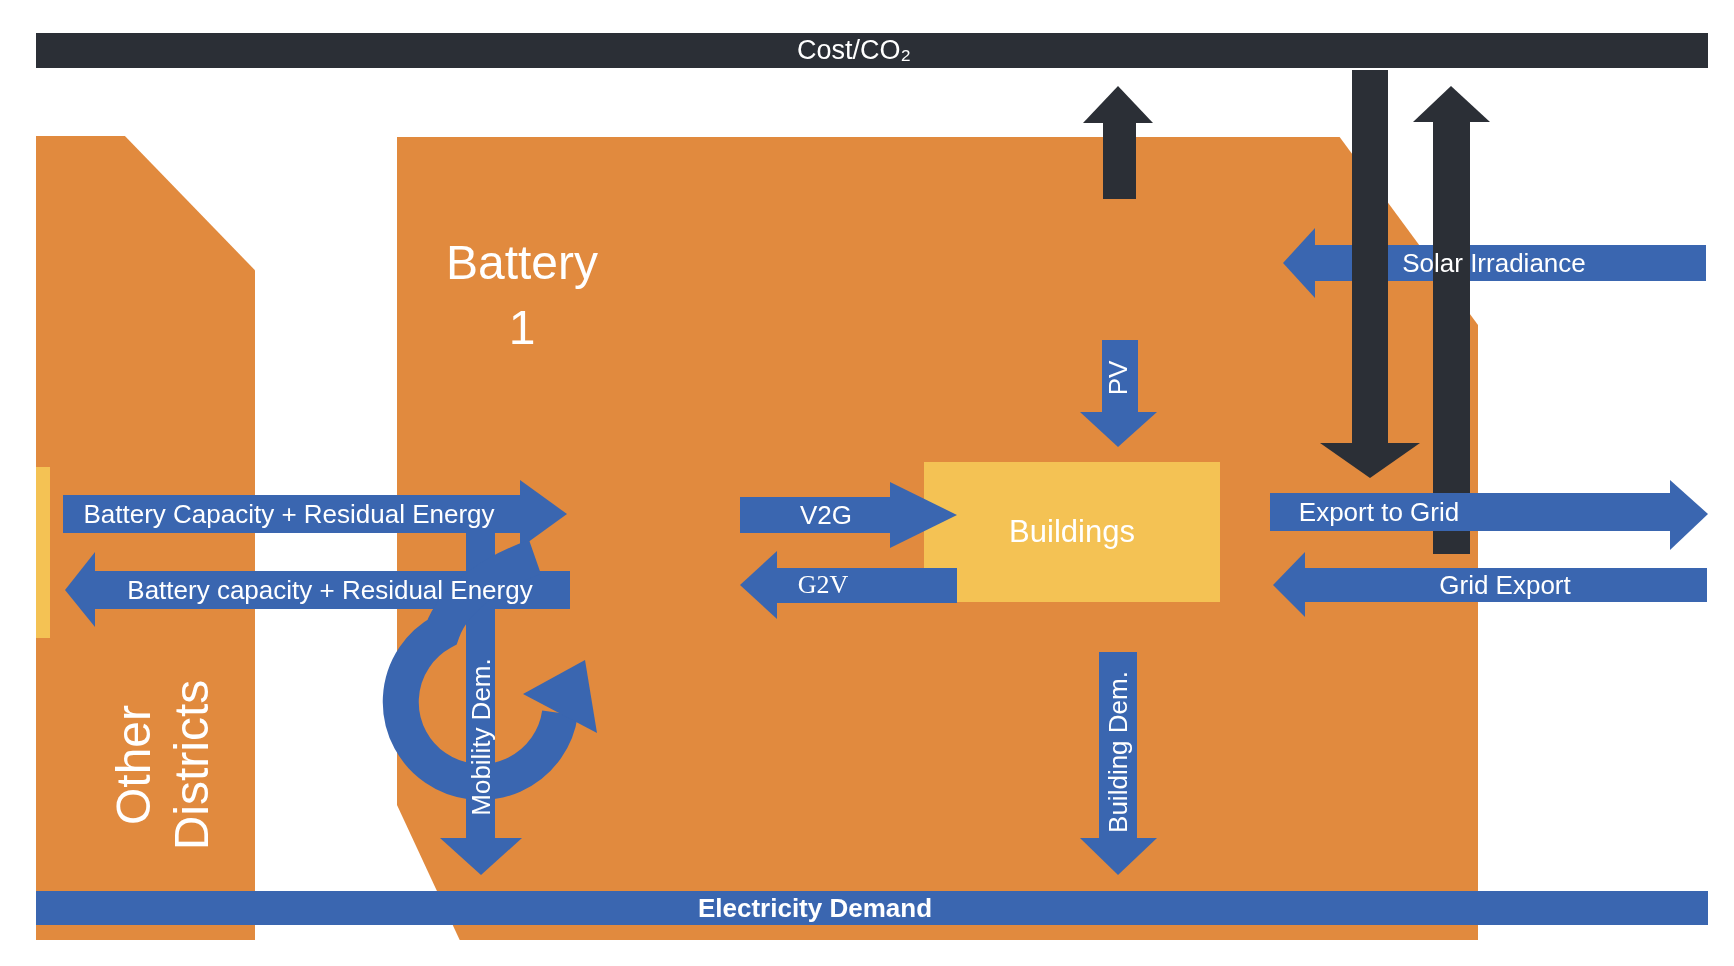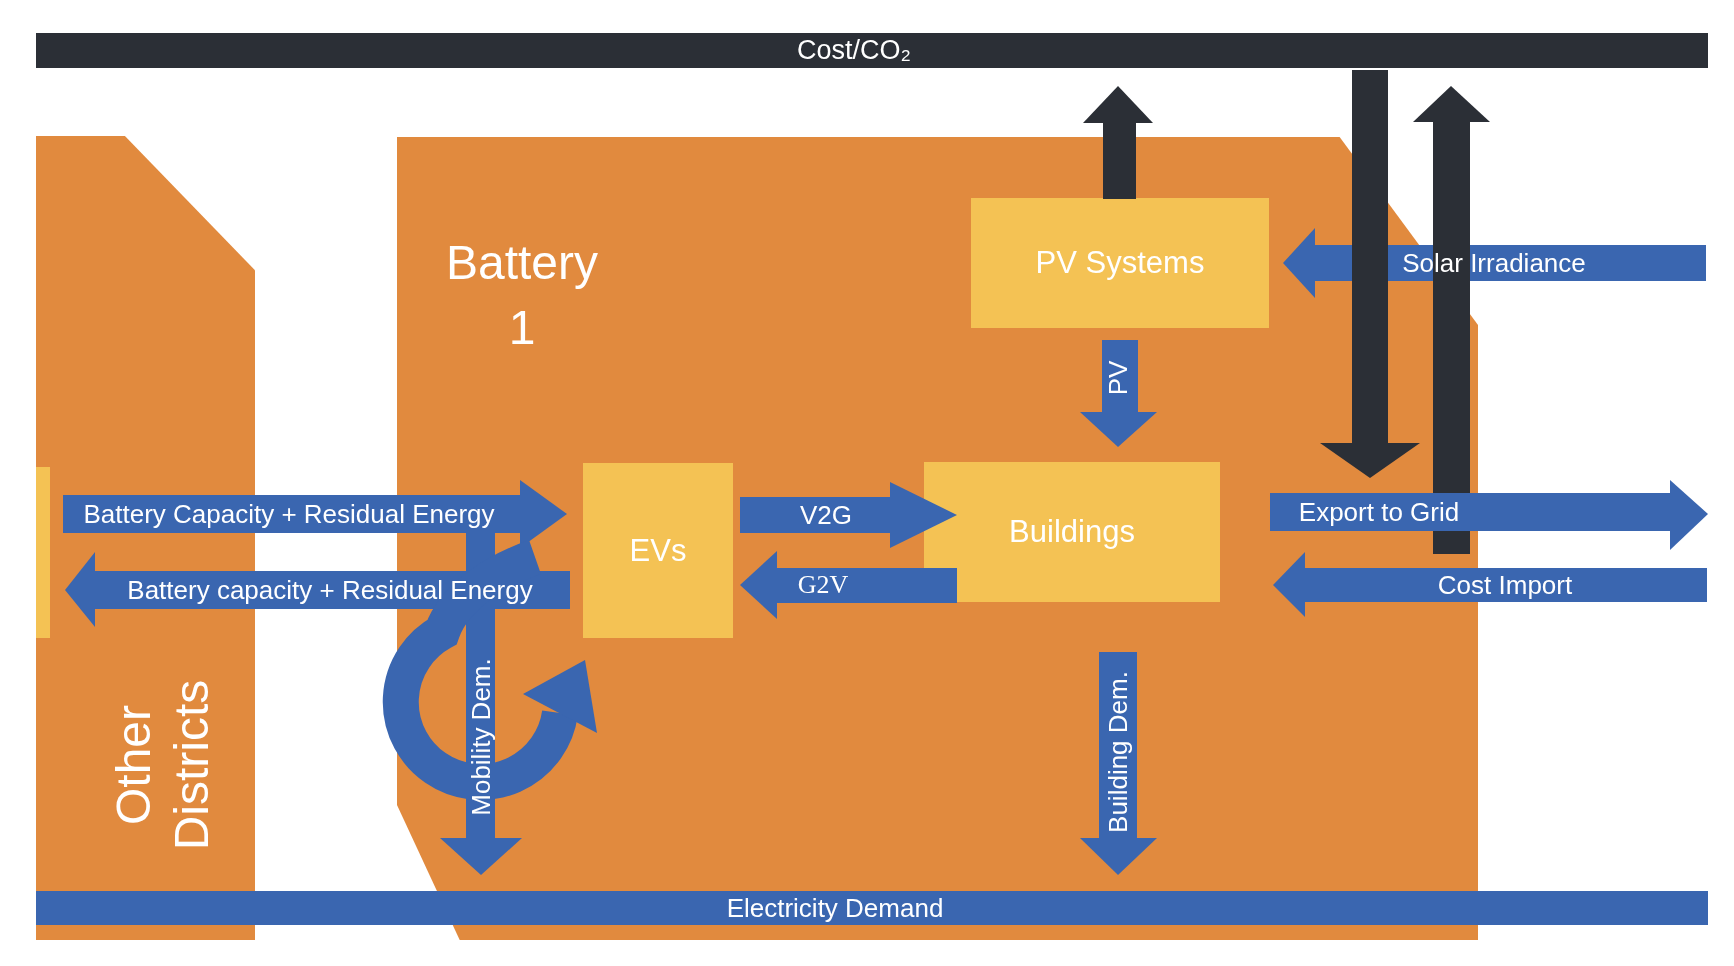--- a/index.html
+++ b/index.html
@@ -34,26 +34,20 @@
   <div class="abs orange" style="left:36px; top:136px; width:219px; height:804px;
               clip-path:polygon(0 0, 40.6% 0, 100% 16.7%, 100% 100%, 0 100%);"></div>
 
   <div class="abs orange" style="left:397px; top:137px; width:1081px; height:803px;
               clip-path:polygon(0 0, 87.2% 0, 100% 23.4%, 100% 100%, 5.8% 100%, 0 83.2%);"></div>
 
   <div class="abs yellow" style="left:36px; top:467px; width:14px; height:171px;"></div>
 
   <div class="abs darkbg" style="left:36px; top:33px; width:1672px; height:35px;"></div>
 
-  <div class="box yellow" style="left:971px; top:198px; width:298px; height:130px;">
-    <span>PV Systems</span>
-  </div>
-  <div class="box yellow" style="left:583px; top:463px; width:150px; height:175px;">
-    <span>EVs</span>
-  </div>
   <div class="box yellow" style="left:924px; top:462px; width:296px; height:140px;">
     <span>Buildings</span>
   </div>
 
   <svg class="flows" width="1734" height="966" viewBox="0 0 1734 966">
 
     <g class="blue-fill">
       <rect x="1315" y="245" width="391" height="36"></rect>
       <polygon points="1315,228 1315,298 1283,263"></polygon>
     </g>
@@ -138,21 +132,21 @@
   <div class="lbl" style="left:826px; top:515px;">V2G</div>
 
   <div class="lbl" style="left:823px; top:585px;font-family:Liberation Serif, serif;">G2V</div>
 
   <div class="lbl rot" style="left:1118px; top:378px;">PV</div>
 
   <div class="lbl" style="left:1494px; top:263px;text-align:center;">Solar Irradiance</div>
 
   <div class="lbl" style="left:1364px; top:512px;margin-left:15px;">Export to Grid</div>
 
-  <div class="lbl" style="left:1505px; top:585px;">Cost Import</div>
+  <div class="lbl" style="left:1505px; top:585px;">Grid Export</div>
 
   <div class="lbl rot" style="left:481px; top:737px;">Mobility Dem.</div>
 
   <div class="lbl rot" style="left:1118px; top:752px;">Building Dem.</div>
 
-  <div class="lbl" style="left:835px; top:908px;">Electricity Demand</div>
+  <div class="lbl" style="left:815px; top:908px;font-weight:bold;">Electricity Demand</div>
 
 </div>
 
 </body></html>

